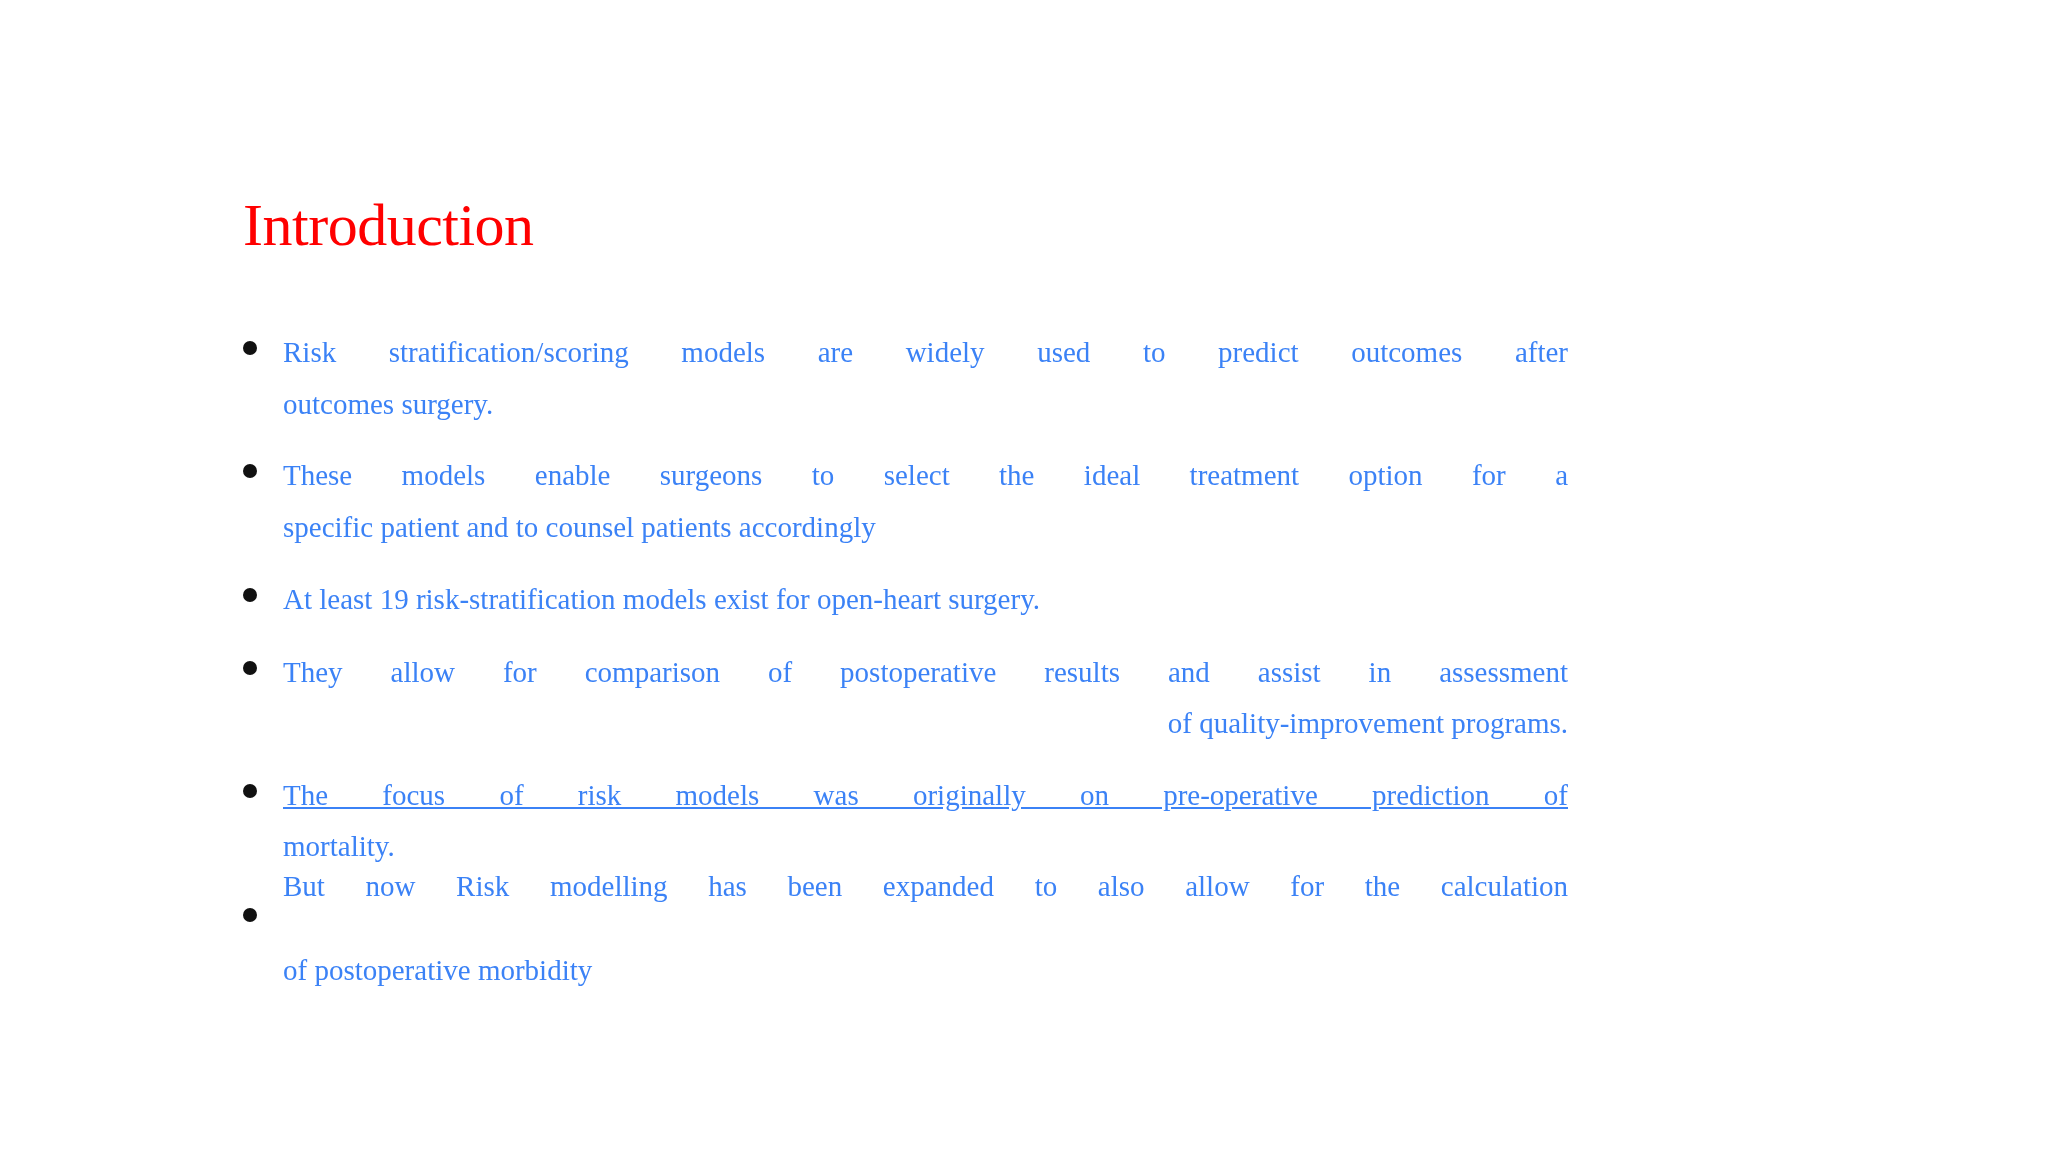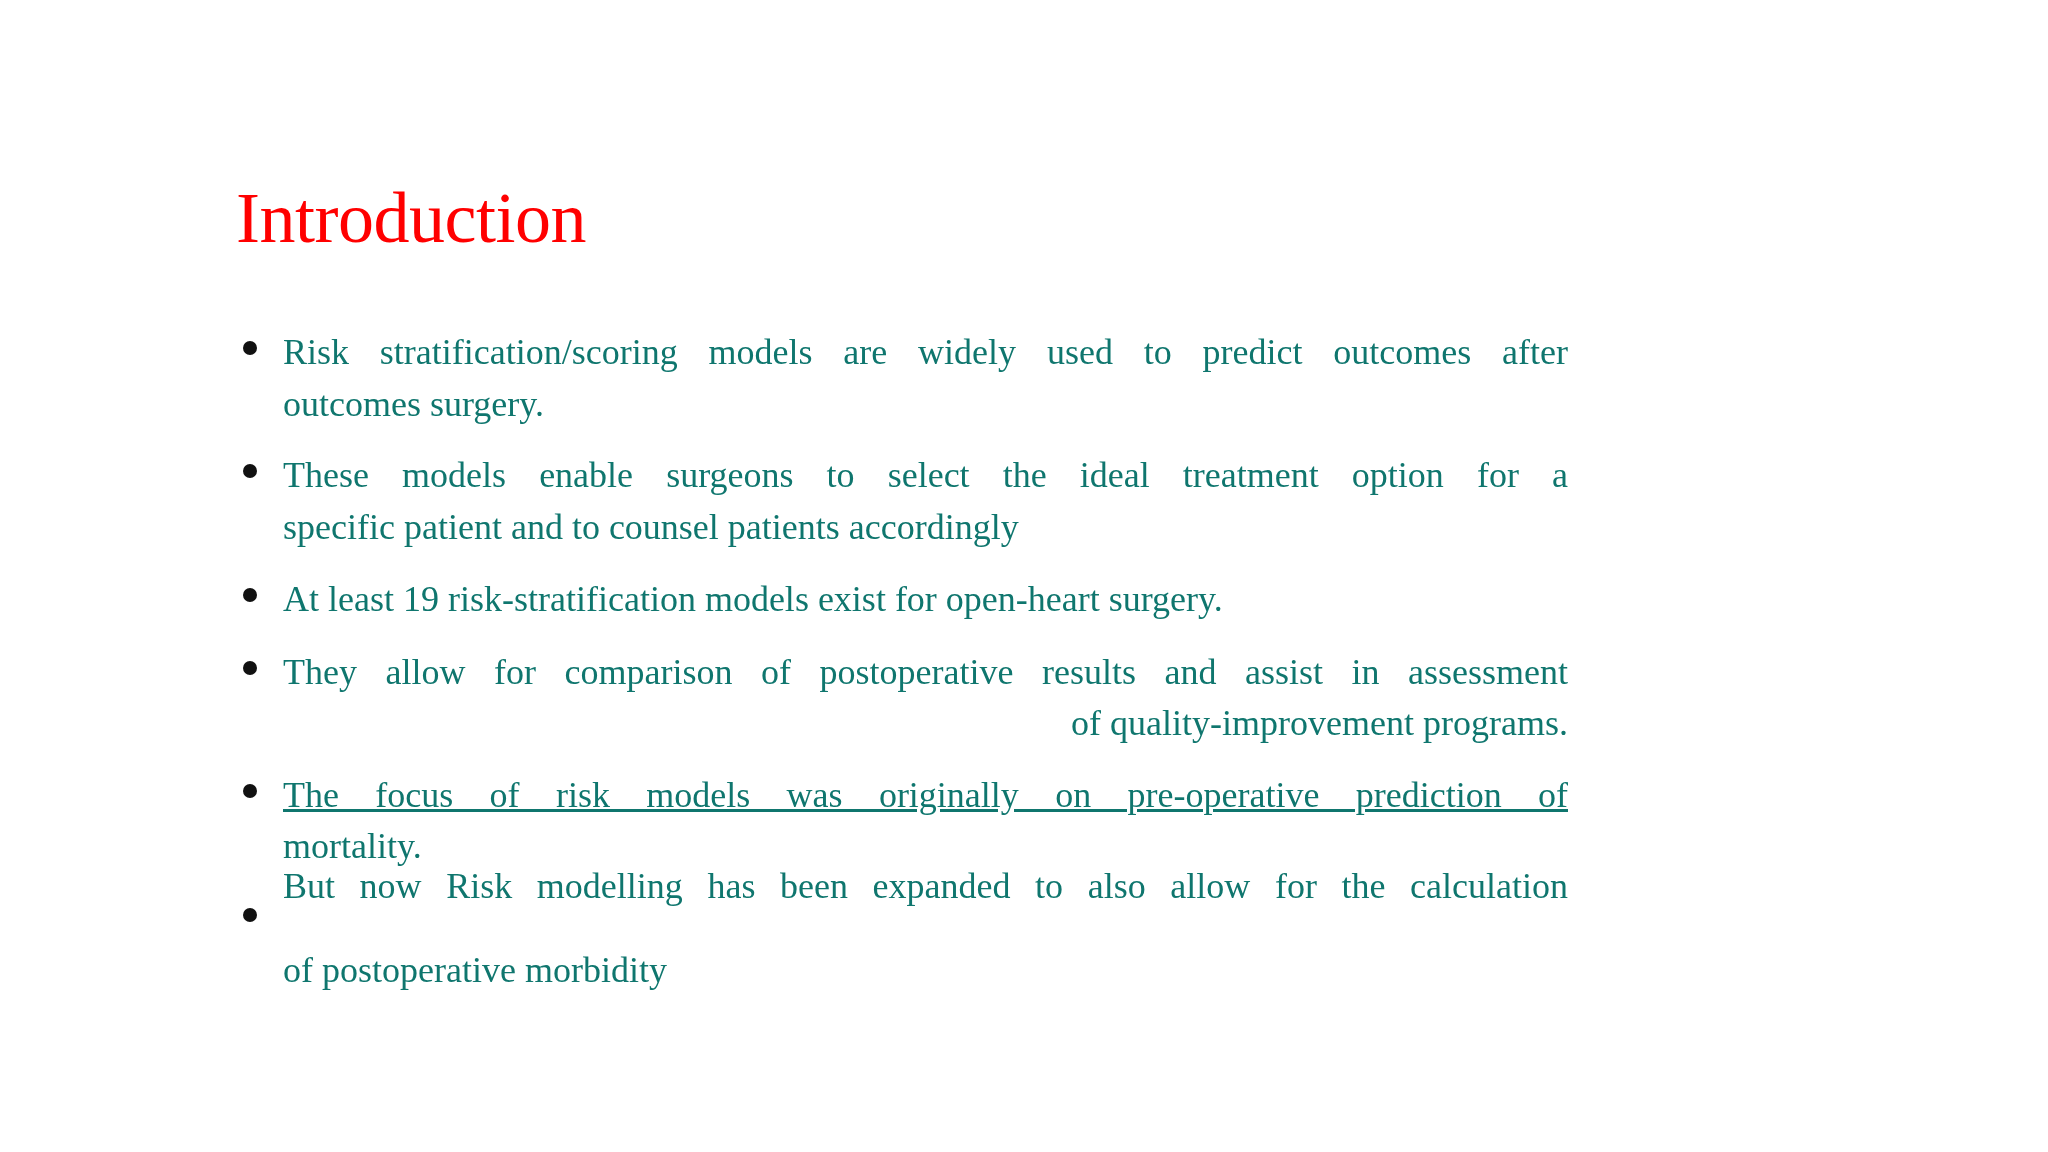--- a/index.html
+++ b/index.html
@@ -18,24 +18,24 @@
     position: absolute;
     left: 0; top: 0;
     width: 2048px;
     height: 1152px;
     background: #ffffff;
   }
   .title {
     position: absolute;
     left: 228px;
     top: 160px;
-    font-size: 72px;
+    font-size: 60px;
     line-height: 100px;
     color: #ff0000;
-    margin: 8px;
+    margin: 15px;
     font-weight: normal;
     letter-spacing: -0.5px;
     white-space: nowrap;
   }
   .bullets {
     position: absolute;
     left: 0;
     top: 0;
     width: 2048px;
     margin: 0;
@@ -52,23 +52,23 @@
     left: 243px;
     width: 14px;
     height: 14px;
     border-radius: 50%;
     background: #111111;
   }
   .line {
     position: absolute;
     left: 283px;
     width: 1285px;
-    font-size: 36px;
+    font-size: 29px;
     line-height: 52px;
-    color: #0f766e;
+    color: #3b82f6;
     white-space: nowrap;
   }
   .line.justify {
     white-space: normal;
     text-align: justify;
     text-align-last: justify;
     overflow: hidden;
     height: 52px;
   }
 </style>

